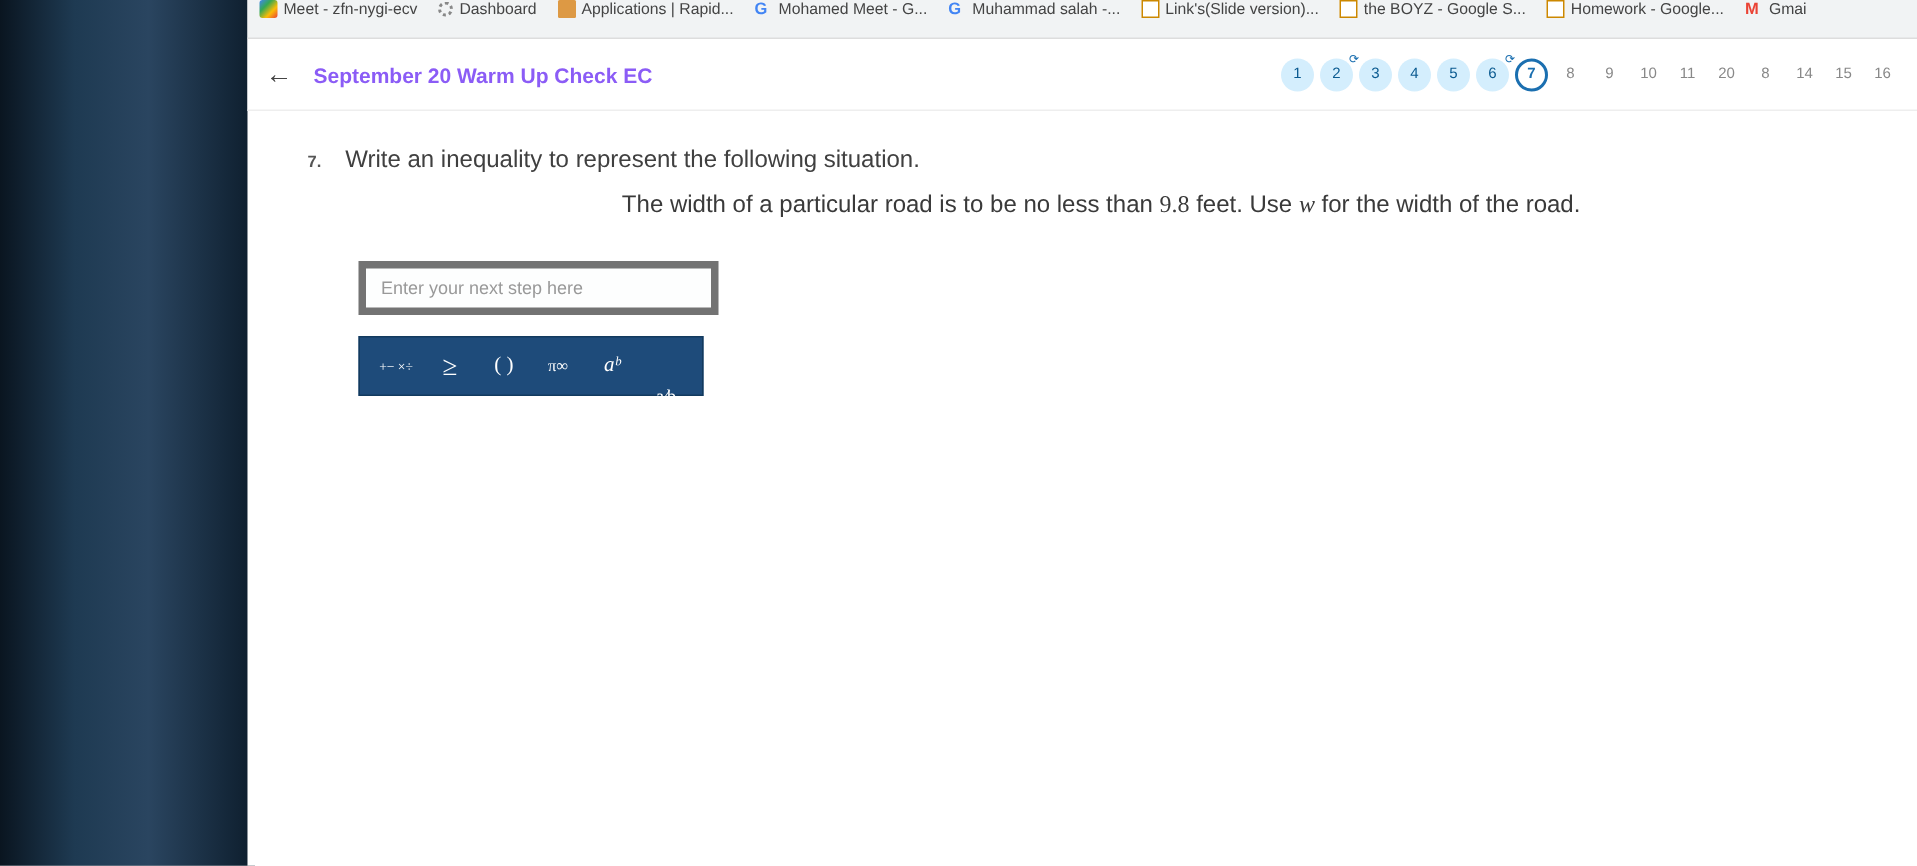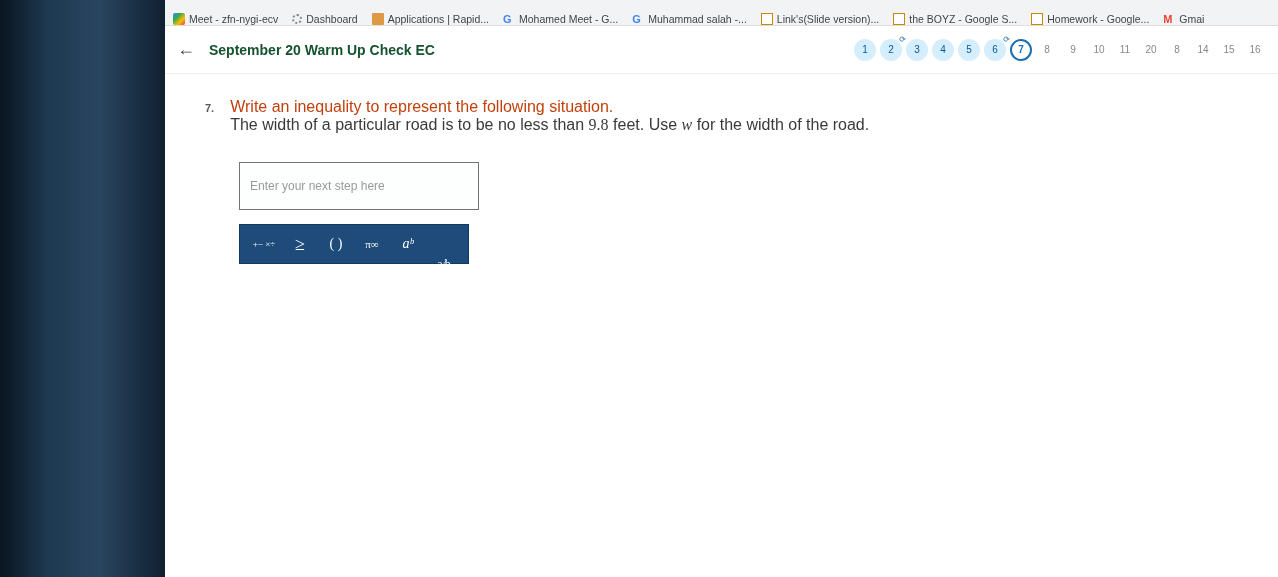--- a/index.html
+++ b/index.html
@@ -1,46 +1,46 @@
 <!DOCTYPE html>
 <html><head>
 <meta charset="utf-8">
 <style>
 * { margin: 0; padding: 0; box-sizing: border-box; font-family: Arial, Helvetica, sans-serif; }
 body { width: 1278px; height: 577px; background: #1a2a3a; overflow: hidden; }
 .left-strip { position: absolute; left: 0; top: 0; width: 165px; height: 577px; background: linear-gradient(90deg, #0a1520 0%, #1e3a52 30%, #2a4560 60%, #0f2030 100%); }
 .main { position: absolute; left: 165px; top: 0; right: 0; height: 577px; background: #fff; }
 
 
-.bookmarks { height: 26px; background: #f1f3f4; border-bottom: 1px solid #ddd; display: flex; align-items: flex-end; padding: 0 8px; font-size: 10.5px; color: #444; white-space: nowrap; overflow: hidden; }
+.bookmarks { height: 26px; background: #f1f3f4; border-bottom: 1px solid #ddd; display: flex; align-items: flex-start; padding: 0 8px; font-size: 10.5px; color: #444; white-space: nowrap; overflow: hidden; }
 .bk-item { display: flex; align-items: center; gap: 4px; margin-right: 14px; cursor: pointer; }
 .bk-ico { width: 12px; height: 12px; display: inline-block; }
 
 
 .header { height: 48px; background: #fff; border-bottom: 1px solid #eee; display: flex; align-items: center; padding: 0 12px; }
 .back-arrow { font-size: 18px; color: #444; margin-right: 14px; cursor: pointer; }
-.title { font-size: 14px; font-weight: 600; color: #14532d; flex: 0 0 auto; }
+.title { font-size: 14px; font-weight: 600; color: #8b5cf6; flex: 0 0 auto; }
 .nav-nums { margin-left: auto; display: flex; align-items: center; gap: 4px; }
 .num { width: 22px; height: 22px; border-radius: 50%; display: flex; align-items: center; justify-content: center; font-size: 10px; color: #1b6fb0; cursor: pointer; position: relative; }
 .num.done { background: #d4eefd; color: #0a5a90; }
 .num.current { border: 2px solid #1b6fb0; color: #1b6fb0; font-weight: bold; }
 .num.plain { color: #888; }
 .refresh-badge { position: absolute; top: -4px; right: -4px; font-size: 8px; color: #1b6fb0; }
 
 
 .content { padding: 24px 40px; }
 .qrow { display: flex; gap: 16px; }
 .qnum { font-size: 11px; color: #555; font-weight: 600; padding-top: 4px; }
 .qbody { flex: 1; }
-.prompt { font-size: 16px; color: #c2410c; }
-.detail { font-size: 16px; color: #3a3a3a; margin-bottom: 28px; }
+.prompt { font-size: 16px; color: #404040; margin-bottom: 12px; }
+.detail { font-size: 16px; color: #3a3a3a; margin-bottom: 28px; text-align: center; }
 .mathval { font-family: Georgia, serif; }
 .mathvar { font-style: italic; font-family: Georgia, serif; }
 
-.answer-box { border: 1px solid #737373; background: #fdfefe; width: 240px; height: 48px; padding: 0 10px; font-size: 12px; color: #999; display: flex; align-items: center; cursor: text; margin-left: 34px; }
+.answer-box { border: 5px solid #737373; background: #fdfefe; width: 240px; height: 36px; padding: 0 10px; font-size: 12px; color: #999; display: flex; align-items: center; cursor: text; margin-left: 34px; }
 .answer-box::placeholder { color: #999; }
 
 .toolbar { margin-top: 14px; margin-left: 34px; background: #1e4b7a; height: 40px; width: 230px; display: flex; align-items: center; justify-content: space-around; padding: 0 6px; border: 1px solid #123a5e; }
 .tool { color: #fff; font-size: 14px; width: 30px; text-align: center; cursor: pointer; font-family: Georgia, serif; }
 
 
 .ico-meet { background: linear-gradient(135deg,#4285f4,#34a853,#fbbc05,#ea4335); border-radius:2px; }
 .ico-dash { border: 2px dotted #888; border-radius:50%; width:10px; height:10px; }
 .ico-app { background: #d94; border-radius:1px; }
 .ico-g { color:#4285f4; font-weight:bold; font-size:11px; }

